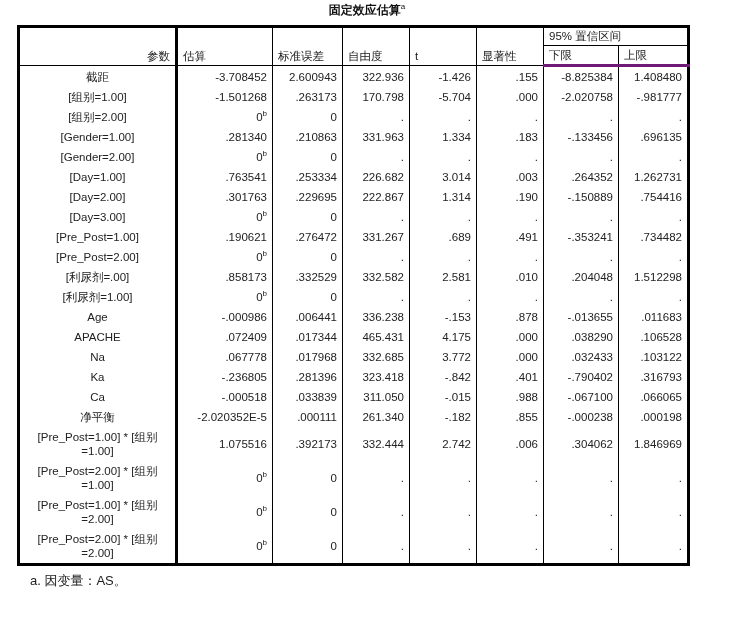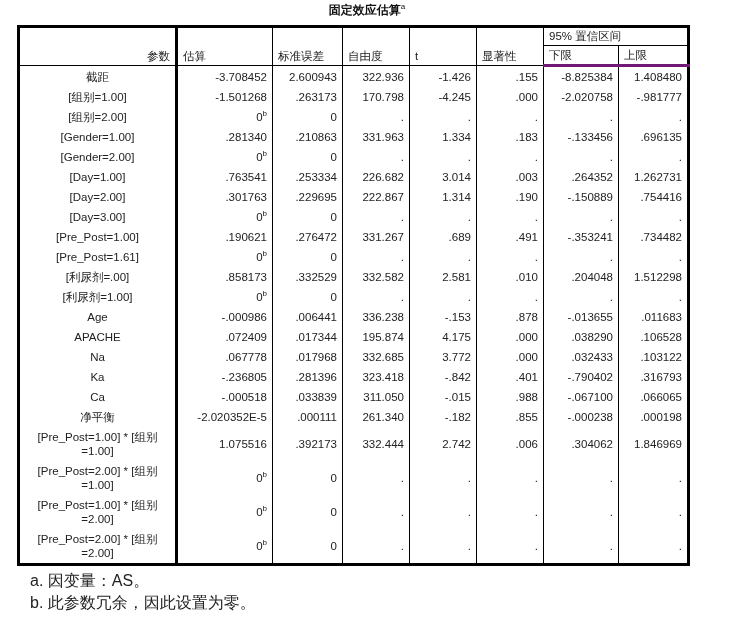--- a/index.html
+++ b/index.html
@@ -34,21 +34,21 @@
   table.spss th.param-h { text-align: right; vertical-align: bottom; border-right: 3px solid #000; }
   table.spss td.param { text-align: center; border-right: 3px solid #000; }
   table.spss td.num { text-align: right; }
   table.spss tbody td { border-top: none; border-bottom: none; height: 20px; line-height: 20px; }
   table.spss tbody tr.tall td { height: 34px; line-height: 14px; }
   table.spss tbody tr.tall td.param { white-space: normal; vertical-align: middle; }
   table.spss tbody tr.tall td.num { vertical-align: middle; }
   .sup-b { font-size: 8px; vertical-align: super; line-height: 0; }
   .dot { color: #888; }
   .footnotes {
-    position: absolute; left: 30px; top: 570px; font-size: 16px; color: #222;
+    position: absolute; left: 30px; top: 570px; font-size: 13px; color: #222;
   }
   .footnotes div { height: 22px; line-height: 22px; }
 </style>
 </head>
 <body>
 
 <div class="title"><span>固定效应估算</span><sup>a</sup></div>
 
 <table class="spss">
   <colgroup>
@@ -85,21 +85,21 @@
         <td class="num">-1.426</td>
         <td class="num">.155</td>
         <td class="num">-8.825384</td>
         <td class="num">1.408480</td>
       </tr>
       <tr>
         <td class="param">[组别=1.00]</td>
         <td class="num">-1.501268</td>
         <td class="num">.263173</td>
         <td class="num">170.798</td>
-        <td class="num">-4.245</td>
+        <td class="num">-5.704</td>
         <td class="num">.000</td>
         <td class="num">-2.020758</td>
         <td class="num">-.981777</td>
       </tr>
       <tr>
         <td class="param">[组别=2.00]</td>
         <td class="num"><span>0</span><span class="sup-b">b</span></td>
         <td class="num">0</td>
         <td class="num dot">.</td>
         <td class="num dot">.</td>
@@ -161,21 +161,21 @@
         <td class="param">[Pre_Post=1.00]</td>
         <td class="num">.190621</td>
         <td class="num">.276472</td>
         <td class="num">331.267</td>
         <td class="num">.689</td>
         <td class="num">.491</td>
         <td class="num">-.353241</td>
         <td class="num">.734482</td>
       </tr>
       <tr>
-        <td class="param">[Pre_Post=1.61]</td>
+        <td class="param">[Pre_Post=2.00]</td>
         <td class="num"><span>0</span><span class="sup-b">b</span></td>
         <td class="num">0</td>
         <td class="num dot">.</td>
         <td class="num dot">.</td>
         <td class="num dot">.</td>
         <td class="num dot">.</td>
         <td class="num dot">.</td>
       </tr>
       <tr>
         <td class="param">[利尿剂=.00]</td>
@@ -204,21 +204,21 @@
         <td class="num">336.238</td>
         <td class="num">-.153</td>
         <td class="num">.878</td>
         <td class="num">-.013655</td>
         <td class="num">.011683</td>
       </tr>
       <tr>
         <td class="param">APACHE</td>
         <td class="num">.072409</td>
         <td class="num">.017344</td>
-        <td class="num">195.874</td>
+        <td class="num">465.431</td>
         <td class="num">4.175</td>
         <td class="num">.000</td>
         <td class="num">.038290</td>
         <td class="num">.106528</td>
       </tr>
       <tr>
         <td class="param">Na</td>
         <td class="num">.067778</td>
         <td class="num">.017968</td>
         <td class="num">332.685</td>
@@ -295,14 +295,13 @@
         <td class="num dot">.</td>
         <td class="num dot">.</td>
         <td class="num dot">.</td>
         <td class="num dot">.</td>
       </tr>
     </tbody>
 </table>
 
 <div class="footnotes">
   <div>a. 因变量：AS。</div>
-  <div>b. 此参数冗余，因此设置为零。</div>
 </div>
 
 </body></html>

